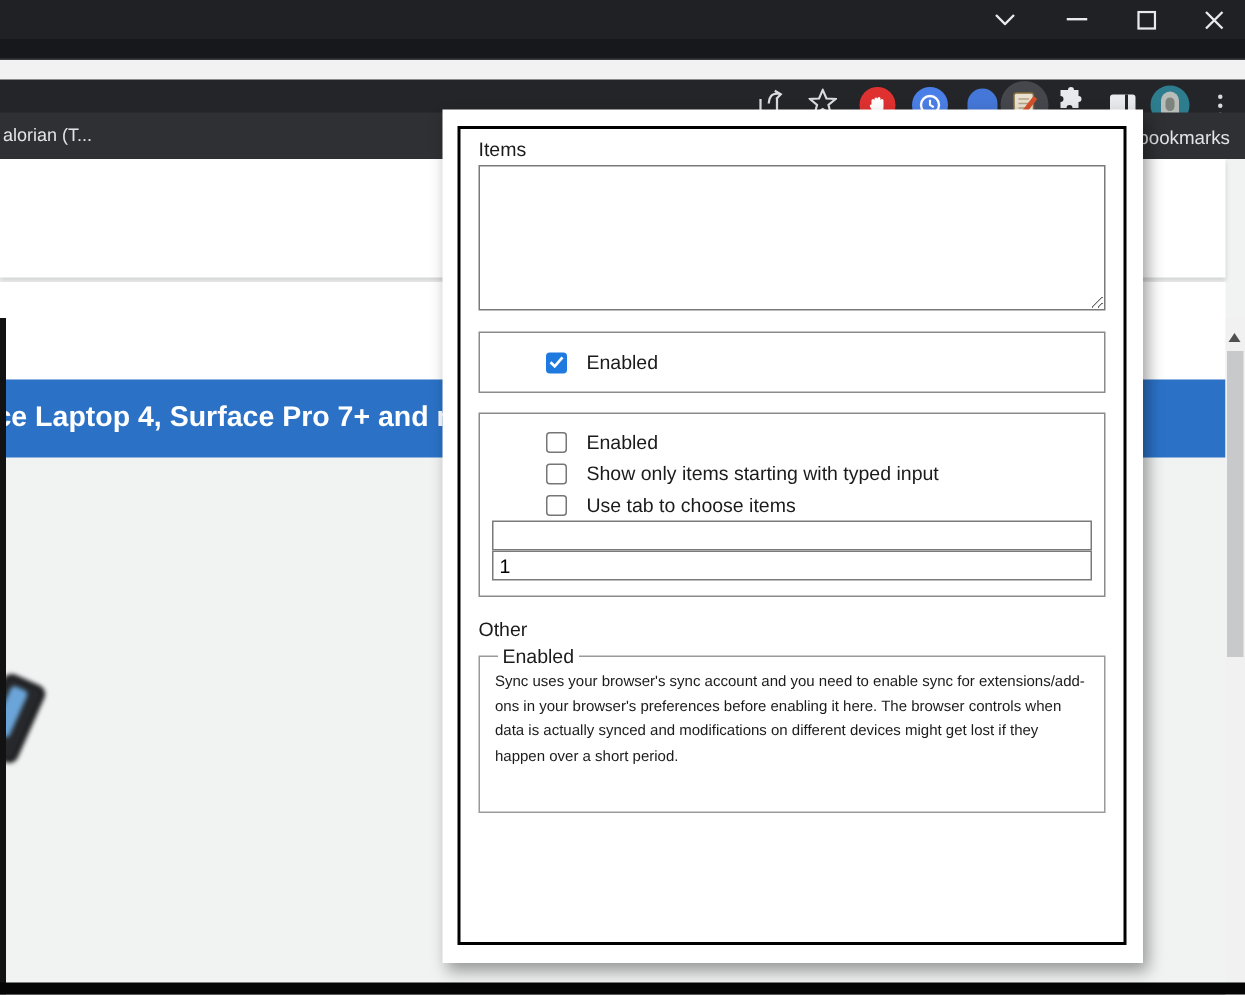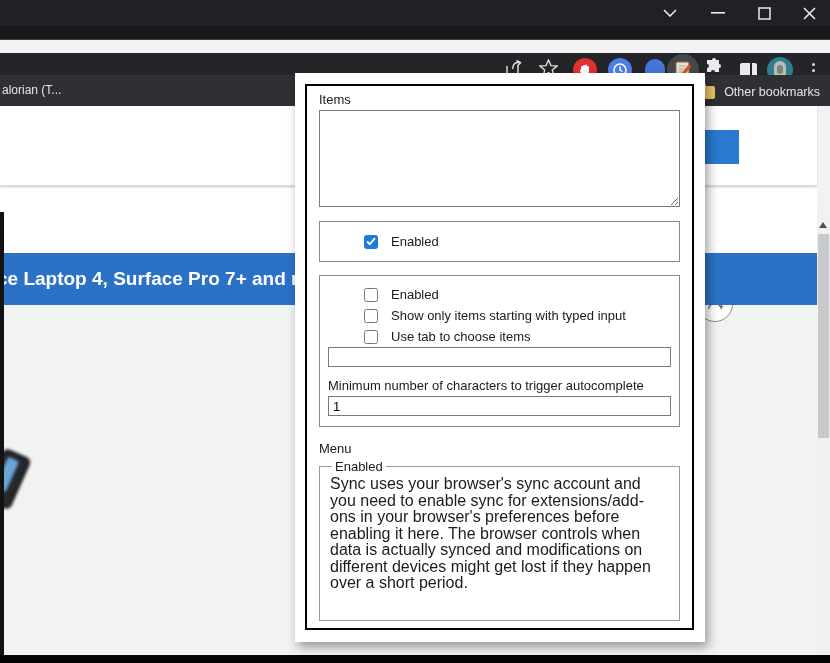--- a/index.html
+++ b/index.html
@@ -47,38 +47,38 @@
   .shop-link { position:absolute; left:338px; top:528px; color:#6e6e6e; font-weight:bold; font-size:17px; white-space:nowrap; }
   .device-corner { position:absolute; left:-8px; top:345px; width:30px; height:56px; background:#26282b; border:3px solid #1b1c1e; border-radius:6px; transform:rotate(24deg); filter:blur(1.5px); }
   .device-corner::after { content:""; position:absolute; left:4px; top:4px; width:12px; height:34px; background:#6aa4d8; border-radius:3px; }
   .left-strip { position:absolute; left:0; top:106px; width:4px; height:549px; background:#121212; }
   .scrollbar { position:absolute; left:817px; top:106px; width:13px; height:549px; background:#f1f1f1; }
   .sb-arrow { position:absolute; left:2px; top:10px; width:0; height:0; border-left:4.5px solid transparent; border-right:4.5px solid transparent; border-bottom:6px solid #505050; }
   .sb-thumb { position:absolute; left:1px; top:22px; width:11px; height:204px; background:#c8c9cb; }
   .bottombar { position:absolute; left:0; top:655px; width:830px; height:8px; background:#050505; }
 
   
-  .popup { position:absolute; left:295px; top:73px; width:410px; height:569px; background:#fff; box-shadow:3px 5px 10px rgba(0,0,0,0.38); z-index:10; }
+  .popup { position:absolute; left:295px; top:73px; width:467px; height:569px; background:#fff; box-shadow:3px 5px 10px rgba(0,0,0,0.38); z-index:10; }
   .popup-inner { position:absolute; left:10px; top:11px; right:11px; bottom:12px; border:2px solid #000; background:#fff; padding:6px 12px 0 12px; color:#1b1b1b; font-size:13px; overflow:hidden; }
   .sec-label { font-size:13px; color:#1a1a1a; margin-bottom:3px; }
   .popup textarea { display:block; width:100%; height:97px; border:1px solid #7a7a7a; resize:both; font:13px "Liberation Sans",sans-serif; outline:none; }
   .groupbox { border:1px solid #8b8b8b; background:#fff; }
   .gb-context { padding:9px 8px; margin-bottom:13px; }
   .gb-auto { padding:8px 8px 10px 8px; margin-bottom:14px; }
   .cb-row { display:flex; align-items:center; gap:13px; height:21px;padding-left:36px; }
   .cbx { width:14px; height:14px; border:1px solid #767676; border-radius:2.5px; background:#fff; flex:0 0 auto; display:flex; align-items:center; justify-content:center; }
   .cbx.checked { background:#1f7ae0; border-color:#1f7ae0; }
   .cbx svg { display:block; }
   .cb-label { font-size:13px; }
   .mt6 { margin-top:6px; }
   .popup input[type=text] { display:block; width:100%; height:20px; border:1px solid #7a7a7a; font:13px "Liberation Sans",sans-serif; padding:0 4px; outline:none; }
   .mb14 { margin-bottom:14px; }
   fieldset.opts { border:1px solid #9a9a9a; padding:2px 10px 8px 10px; }
   fieldset.opts legend { font-size:13px; padding:0 3px; margin-left:2px; }
-  .sync-desc { font-size:16px; line-height:16.5px; color:#1b1b1b; margin-bottom:20px; }
+  .sync-desc { font-size:10px; line-height:16.5px; color:#1b1b1b; margin-bottom:20px; }
 </style>
 </head>
 <body>
 
 <div class="screen">
 
   <div class="titlebar">
     <div class="winctl" style="left:653px;">
       <span>
         <svg width="14" height="8" viewBox="0 0 14 8">
@@ -239,25 +239,24 @@
         </div>
         <div class="cb-row">
           <span class="cbx"></span>
           <span class="cb-label">Show only items starting with typed input</span>
         </div>
         <div class="cb-row">
           <span class="cbx"></span>
           <span class="cb-label">Use tab to choose items</span>
         </div>
         <input type="text" value="" style="">
-        <div class="sec-label" style="margin-top:11px;">Minimum number of characters to trigger autocomplete</div>
         <input type="text" value="1" style="">
       </div>
 
-      <div class="sec-label">Menu</div>
+      <div class="sec-label">Other</div>
       <fieldset class="opts">
         <legend>Enabled</legend>
         <div class="sync-desc">Sync uses your browser's sync account and you need to enable sync for extensions/add-ons in your browser's preferences before enabling it here. The browser controls when data is actually synced and modifications on different devices might get lost if they happen over a short period.</div>
 
       </fieldset>
 
     </div>
   </div>
 
 </div>

